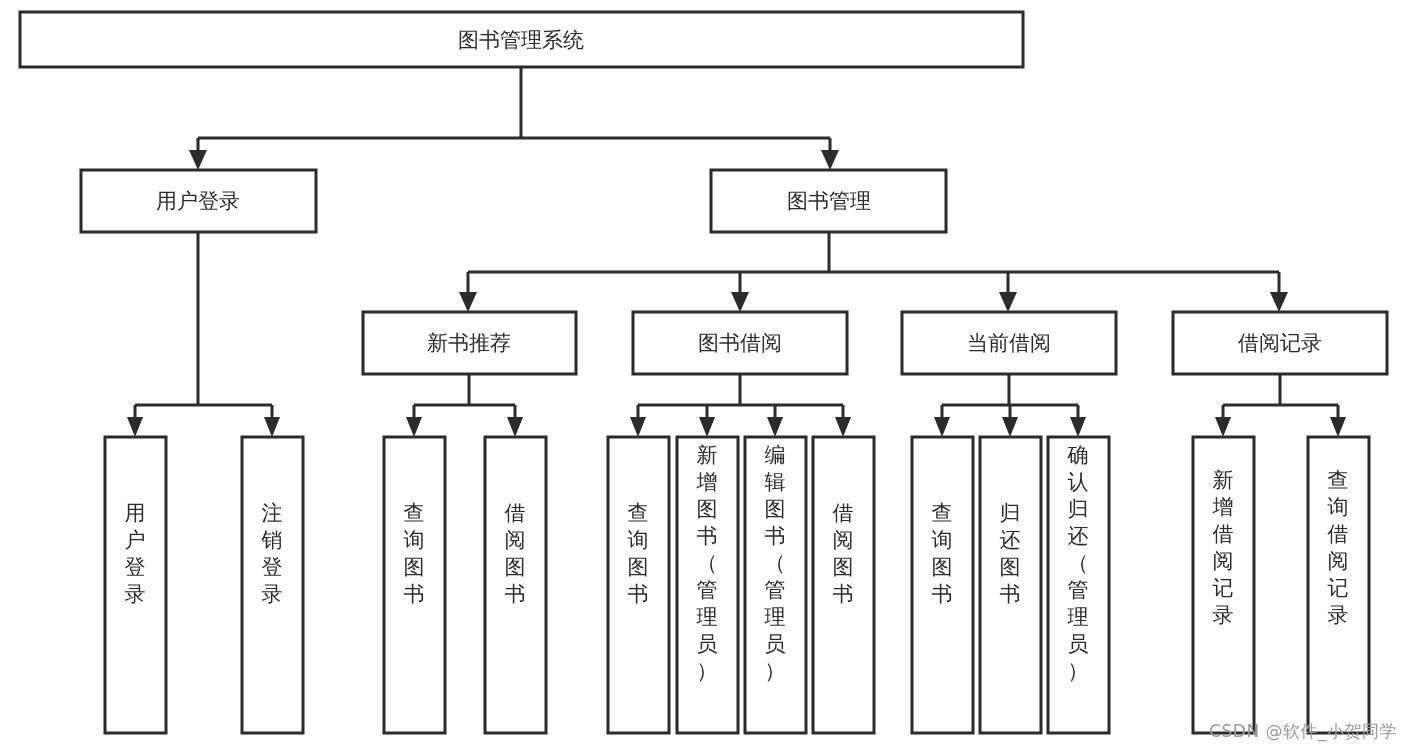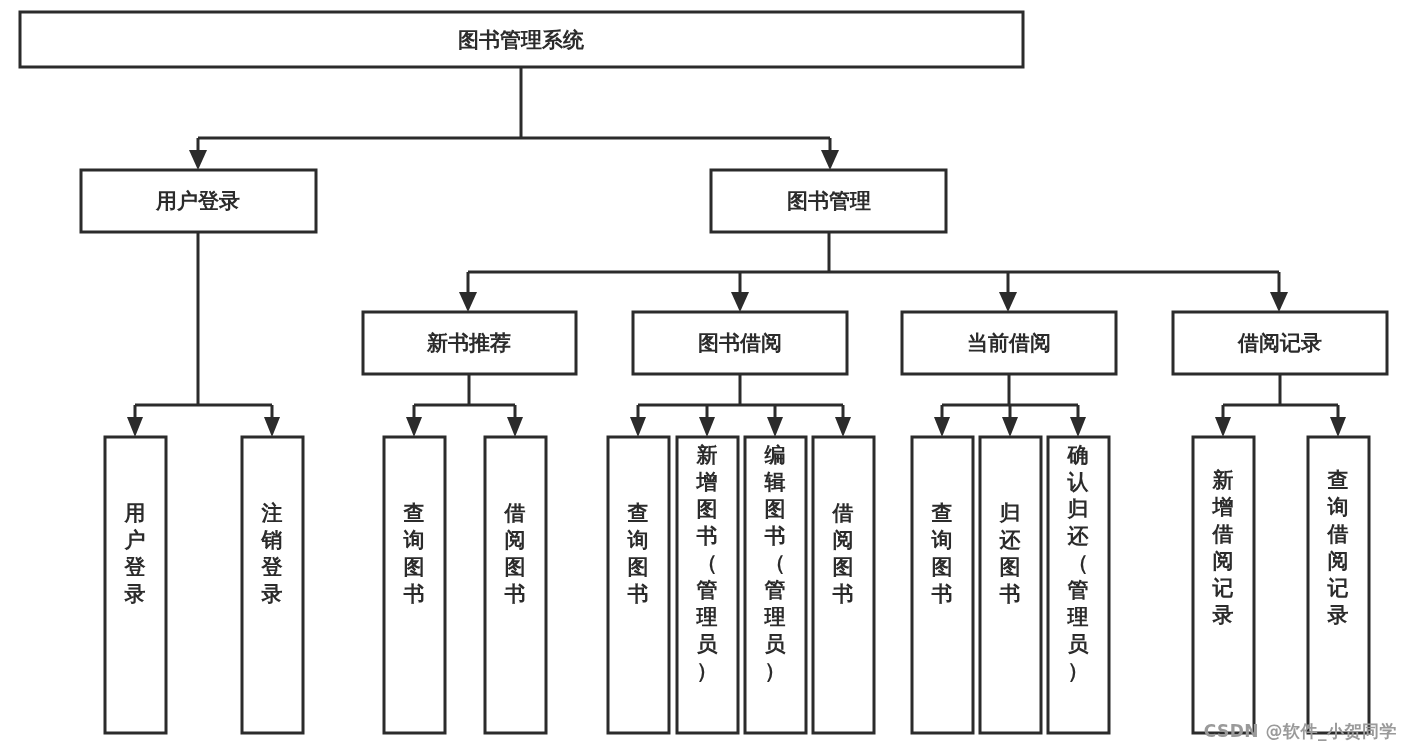--- a/index.html
+++ b/index.html
@@ -11,21 +11,20 @@
     width: 1405px;
     height: 747px;
     font-family: "DejaVu Sans", "Liberation Sans", sans-serif;
     overflow: hidden;
   }
   #diagram-root {
     position: relative;
     width: 1405px;
     height: 747px;
     background: #ffffff;
-    font-weight: bold;
   }
   svg.diagram-canvas {
     position: absolute;
     top: 0;
     left: 0;
     width: 1405px;
     height: 747px;
   }
   .node-box {
     fill: #ffffff;

